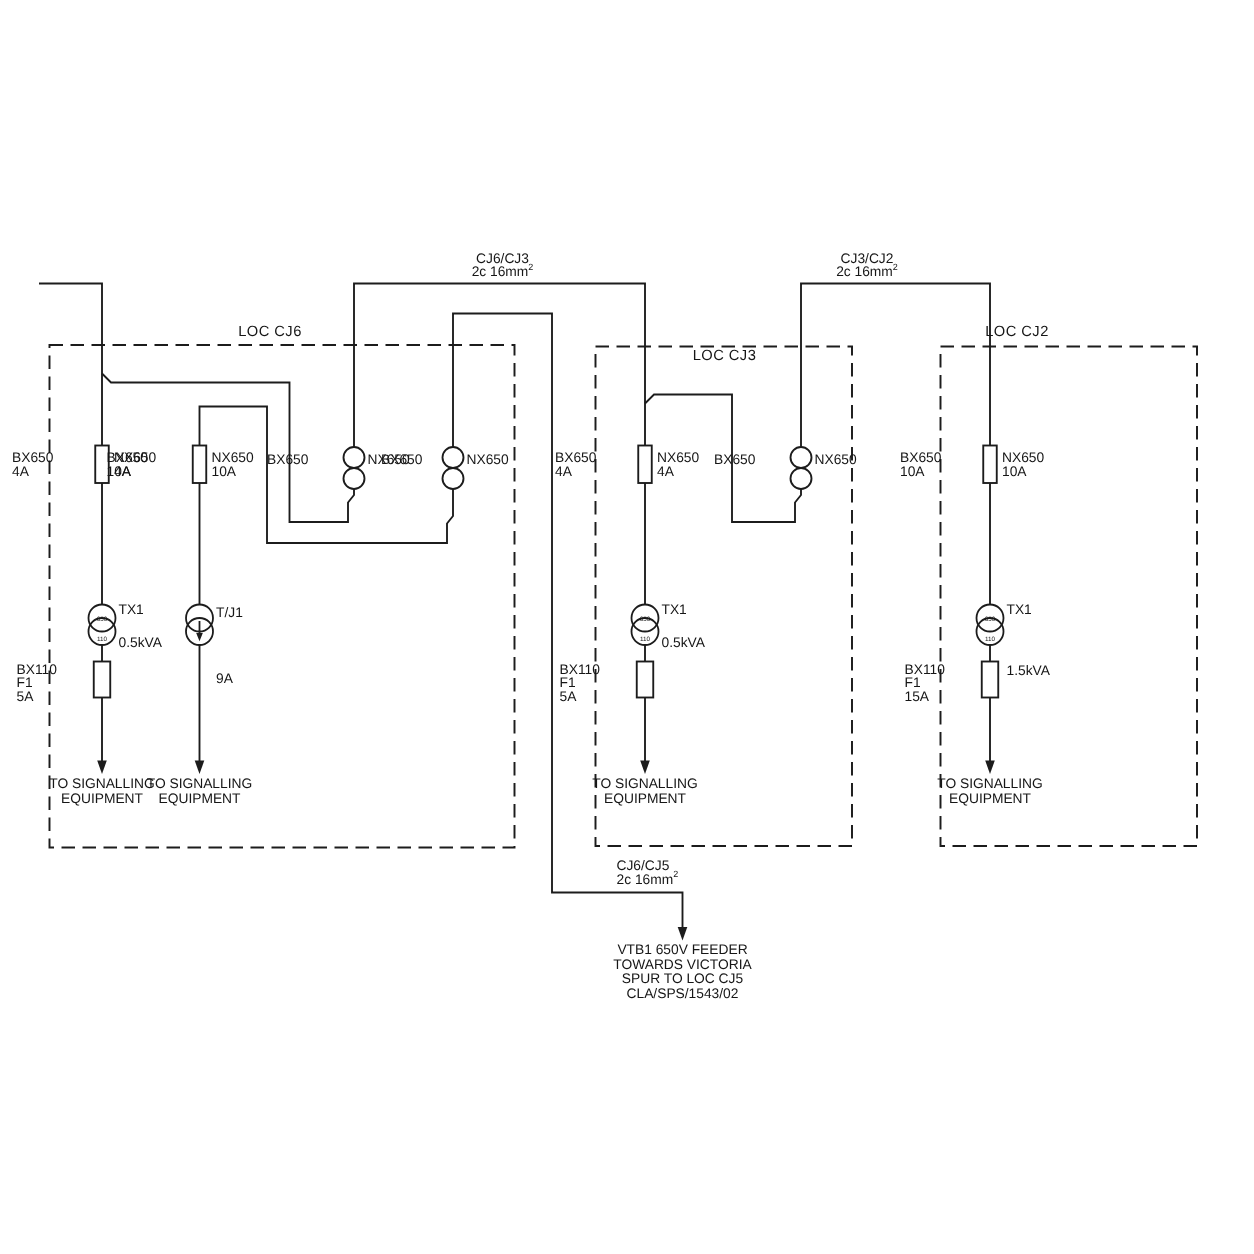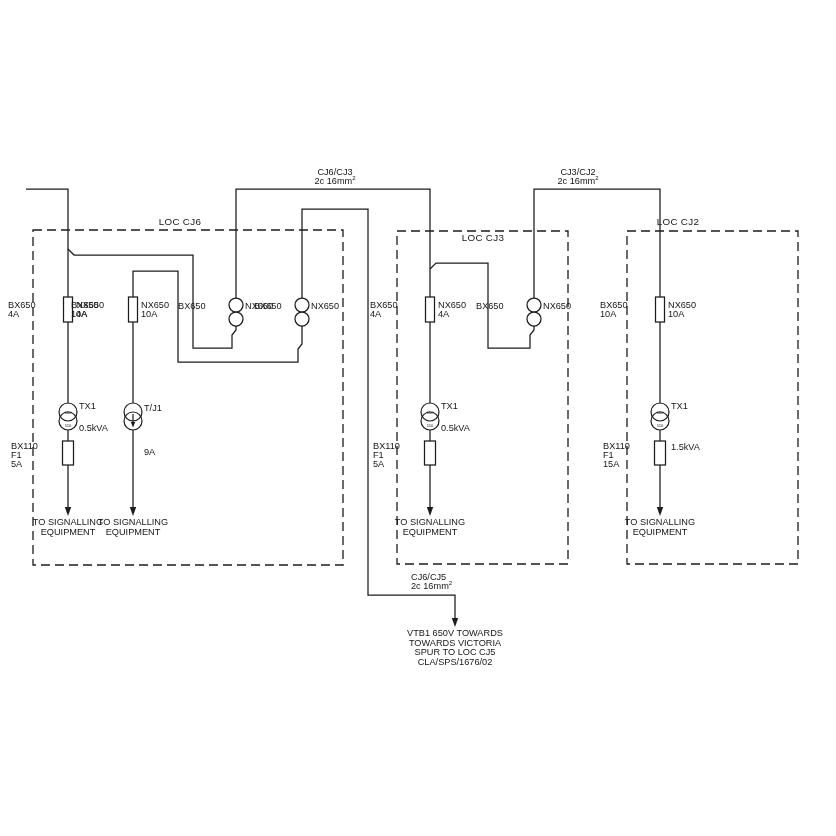--- a/index.html
+++ b/index.html
@@ -118,24 +118,24 @@
   <div class="lbl ca" style="left:528px;top:168px;width:100px;">
     <div>CJ3/CJ2</div>
     <div><span>2c 16mm</span><sup>2</sup></div>
   </div>
   <div class="lbl" style="left:395px;top:573px;margin-left:16px;">
     <div>CJ6/CJ5</div>
     <div><span>2c 16mm</span><sup>2</sup></div>
   </div>
 
   <div class="lbl ca note" style="left:395px;top:629px;width:120px;">
-    <div>VTB1 650V TOWARDS</div>
+    <div>VTB1 650V FEEDER</div>
     <div>TOWARDS VICTORIA</div>
     <div>SPUR TO LOC CJ5</div>
-    <div>CLA/SPS/1676/02</div>
+    <div>CLA/SPS/1543/02</div>
   </div>
 
   <div class="lbl ra" style="left:8px;top:301px;width:50px;">
     <div>BX650</div>
     <div>4A</div>
   </div>
   <div class="lbl" style="left:76px;top:301px;">
     <div>NX650</div>
     <div>4A</div>
   </div>

